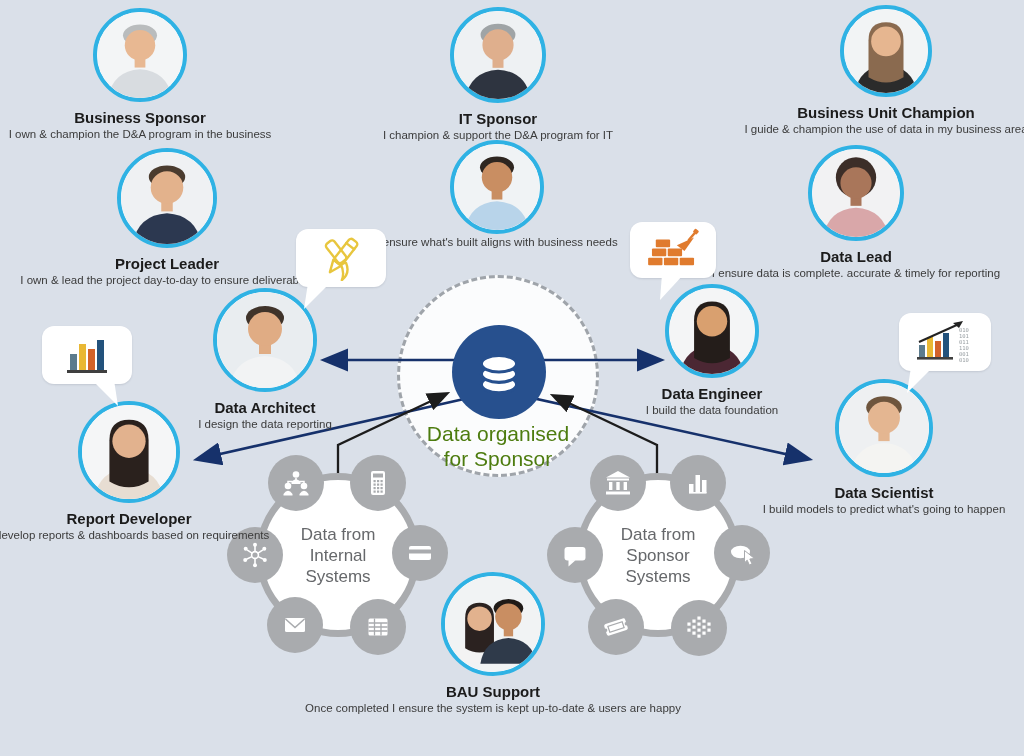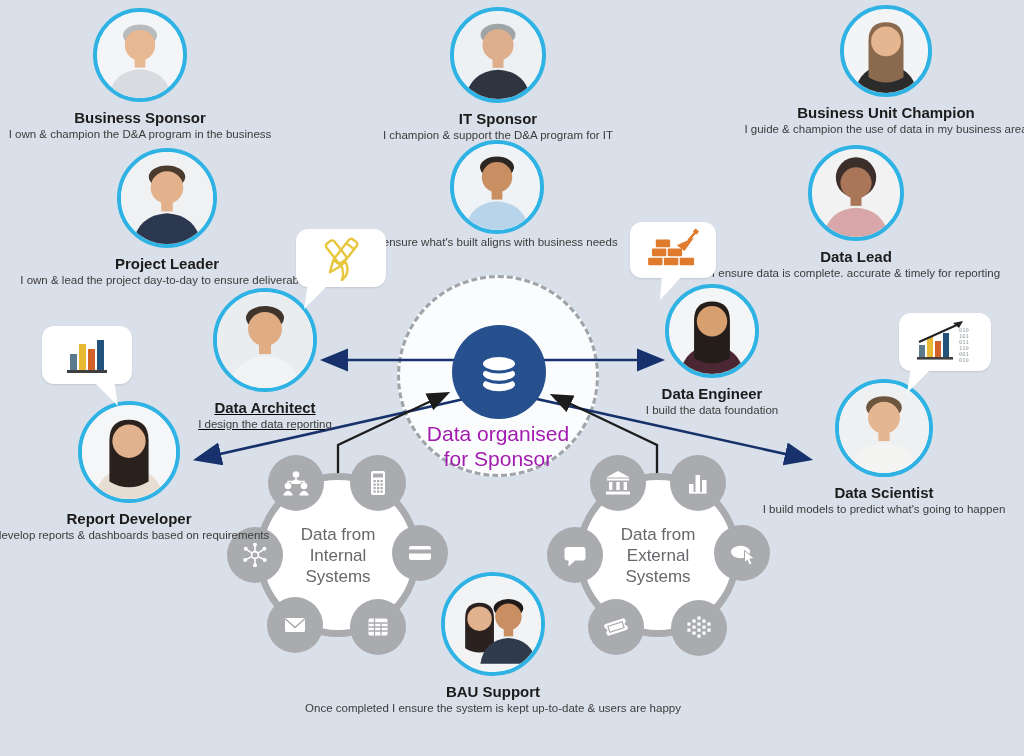--- a/index.html
+++ b/index.html
@@ -14,33 +14,33 @@
   .ring svg{display:block;width:100%;height:100%;}
   .role-title{margin-top:7px;font-size:15px;font-weight:bold;color:#1b1b1b;}
   .role-desc{margin-top:2px;font-size:11.5px;color:#3b3b3b;}
 
   .pos-bs{left:-30px;top:8px;}   .pos-bs .ring{width:94px;height:94px;}
   .pos-it{left:328px;top:7px;}   .pos-it .ring{width:96px;height:96px;}
   .pos-buc{left:716px;top:5px;}  .pos-buc .ring{width:92px;height:92px;}
   .pos-pl{left:-3px;top:148px;}  .pos-pl .ring{width:100px;height:100px;}
   .pos-ba{left:327px;top:140px;} .pos-ba .ring{width:94px;height:94px;}
   .pos-dl{left:686px;top:145px;} .pos-dl .ring{width:96px;height:96px;}
-  .pos-da{left:95px;top:288px;text-decoration:underline;}  .pos-da .ring{width:104px;height:104px;}
+  .pos-da{left:95px;top:288px;}  .pos-da .ring{width:104px;height:104px;}
   .pos-de{left:542px;top:284px;} .pos-de .ring{width:94px;height:94px;}
   .pos-rd{left:-41px;top:401px;} .pos-rd .ring{width:102px;height:102px;}
   .pos-ds{left:714px;top:379px;} .pos-ds .ring{width:98px;height:98px;}
   .pos-bau{left:278px;top:572px;width:430px;} .pos-bau .ring{width:104px;height:104px;}
 
   
   .hub-dashed{position:absolute;left:397px;top:275px;width:202px;height:202px;border-radius:50%;
               border:3px dashed #9fa4aa;background:#fbfcfd;box-sizing:border-box;z-index:1;}
   .hub-circle{position:absolute;left:452px;top:325px;width:94px;height:94px;border-radius:50%;
               background:#27508e;z-index:3;display:flex;align-items:center;justify-content:center;}
   .hub-label{position:absolute;left:398px;top:421px;width:200px;z-index:3;text-align:center;
-             font-size:21px;line-height:25px;color:#a21caf;}
+             font-size:21px;line-height:25px;color:#4d7c0f;}
 
   
   .cring{position:absolute;width:164px;height:164px;border-radius:50%;border:7px solid #a9abae;
          background:#fff;box-sizing:border-box;z-index:2;}
   .cring-int{left:256px;top:473px;}
   .cring-ext{left:576px;top:473px;}
   .clabel{position:absolute;width:164px;text-align:center;z-index:2;font-size:17px;line-height:21px;color:#66686b;}
   .clabel-int{left:256px;top:524px;}
   .clabel-ext{left:576px;top:524px;}
   .gicon{position:absolute;width:56px;height:56px;border-radius:50%;background:#a9abae;z-index:2;
@@ -173,21 +173,21 @@
         <rect x="6.5" y="7.5" width="19" height="17" rx="1.5" fill="#fff"></rect>
       <g stroke="#a9abae" stroke-width="1.3" fill="none">
           <path d="M6.5 12 H25.5 M6.5 16 H25.5 M6.5 20 H25.5 M12.5 7.5 V24.5 M19 12 V24.5"></path>
         </g>
       </svg>
   </div>
 
   <div class="cring cring-ext"></div>
   <div class="clabel clabel-ext">
     <div>Data from</div>
-    <div>External</div>
+    <div>Sponsor</div>
     <div>Systems</div>
   </div>
   <div class="gicon gi-e1">
     <svg width="32" height="32" viewBox="0 0 32 32">
         <g fill="#fff">
           <path d="M16 4 L28 10.5 H4 Z"></path>
       <rect x="5" y="11.5" width="22" height="2"></rect>
           <rect x="7" y="15" width="3.4" height="8"></rect>
       <rect x="14.3" y="15" width="3.4" height="8"></rect>
           <rect x="21.6" y="15" width="3.4" height="8"></rect>

